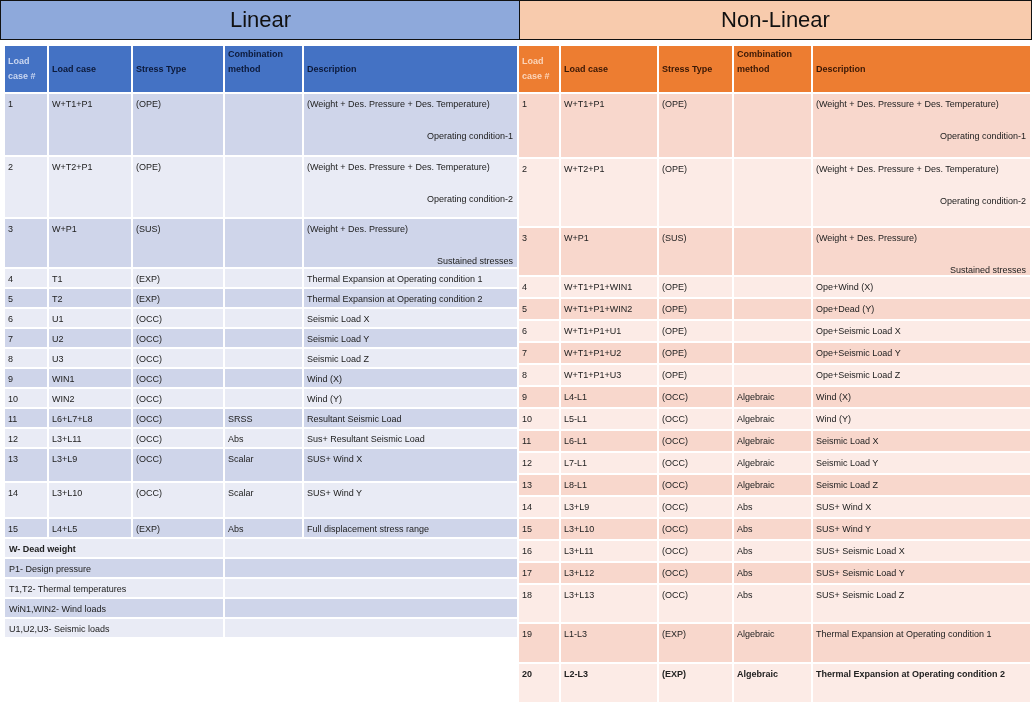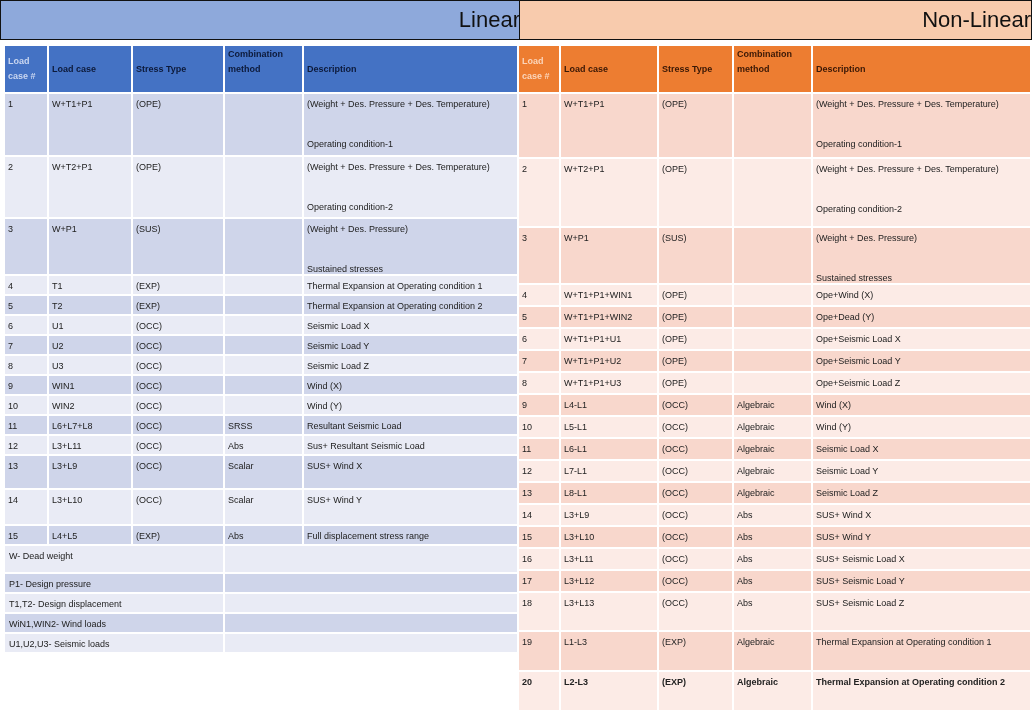--- a/index.html
+++ b/index.html
@@ -1,36 +1,36 @@
 <!DOCTYPE html>
 <html><head>
   <meta charset="utf-8">
   <style>
     html, body { margin: 0; padding: 0; background: #ffffff; }
     body { width: 1032px; height: 715px; position: relative; overflow: hidden;
            font-family: "Liberation Sans", sans-serif; color: #222; }
     .title-bar { position: absolute; top: 0; height: 40px; border: 1px solid #111;
-                 box-sizing: border-box; display: flex; align-items: center; justify-content: flex-end;
+                 box-sizing: border-box; display: flex; align-items: center; justify-content: center;
                  font-size: 22px; color: #111; }
     .title-linear { left: 0; width: 520px; background: #8EA9DB; border-right: none; }
     .title-nonlinear { left: 519px; width: 513px; background: #F8CBAD; }
     .table { position: absolute; top: 44px; border-collapse: separate; border-spacing: 2px 2px; }
     .table td, .table th { font-size: 9px; vertical-align: top; padding: 5px 4px 0 3px; box-sizing: border-box; }
     .table th { text-align: left; vertical-align: middle; font-weight: bold; padding-top: 0; line-height: 17px; }
     .linear { left: 3px; width: 516px; }
     .nonlinear { left: 517px; width: 515px; }
     .linear th { background: #4472C4; color: #0d1a3a; }
     .linear th.first { color: #c9d6f0; }
     .nonlinear th { background: #ED7D31; color: #3a1806; }
     .nonlinear th.first { color: #fbd5bb; }
     .linear tr.odd td { background: #CFD5EA; }
     .linear tr.even td { background: #E9EBF5; }
     .nonlinear tr.odd td { background: #F8D7CC; }
     .nonlinear tr.even td { background: #FCEBE6; }
-    .desc-line2 { display: block; margin-top: 30px; }
+    .desc-line2 { display: block; margin-top: 22px; text-align: right; }
     .legend-cell { padding-left: 4px !important; }
   </style>
 </head>
 <body>
 
 <div class="title-bar title-linear">
   <span>Linear</span>
 </div>
 <div class="title-bar title-nonlinear">
   <span>Non-Linear</span>
@@ -152,30 +152,30 @@
         <td><span>Scalar</span></td>
         <td><span>SUS+ Wind Y</span></td>
       </tr>
       <tr class="odd" style="height: 18px;">
         <td><span>15</span></td>
         <td><span>L4+L5</span></td>
         <td><span>(EXP)</span></td>
         <td><span>Abs</span></td>
         <td><span>Full displacement stress range</span></td>
       </tr>
-      <tr class="even" style="height: 26px;">
+      <tr class="even" style="height: 18px; font-weight: bold;">
         <td colspan="3" class="legend-cell">W- Dead weight</td>
         <td colspan="2"></td>
       </tr>
       <tr class="odd" style="height: 18px;">
         <td colspan="3" class="legend-cell">P1- Design pressure</td>
         <td colspan="2"></td>
       </tr>
       <tr class="even" style="height: 18px;">
-        <td colspan="3" class="legend-cell">T1,T2- Design displacement</td>
+        <td colspan="3" class="legend-cell">T1,T2- Thermal temperatures</td>
         <td colspan="2"></td>
       </tr>
       <tr class="odd" style="height: 18px;">
         <td colspan="3" class="legend-cell">WiN1,WIN2- Wind loads</td>
         <td colspan="2"></td>
       </tr>
       <tr class="even" style="height: 18px; border-radius: 6px;">
         <td colspan="3" class="legend-cell">U1,U2,U3- Seismic loads</td>
         <td colspan="2"></td>
       </tr>

